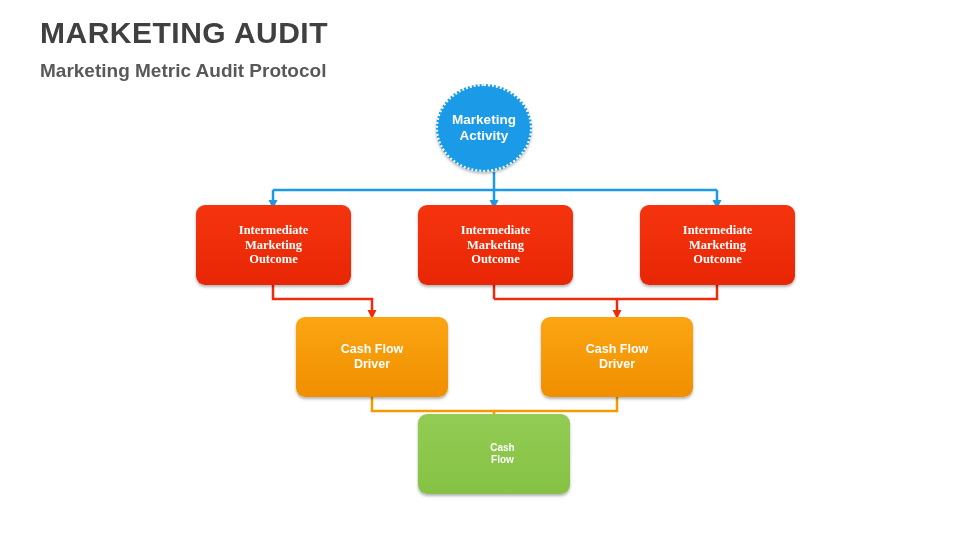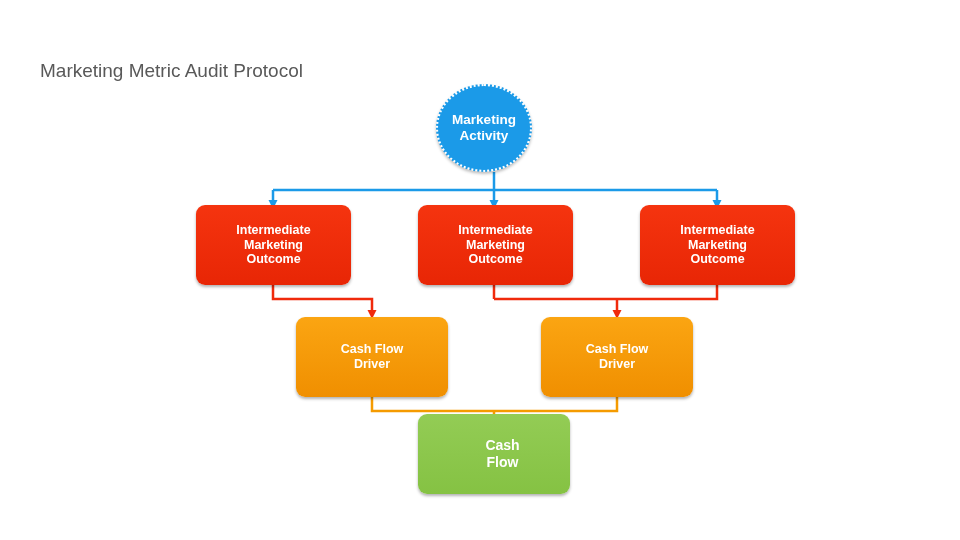--- a/index.html
+++ b/index.html
@@ -27,21 +27,21 @@
     font-weight: bold;
     color: #404040;
     letter-spacing: 0.5px;
   }
   .subtitle {
     position: absolute;
     left: 40px;
     top: 60px;
     font-size: 19px;
     color: #595959;
-    font-weight: normal;
+    font-weight: bold;
     text-align: right;
   }
 
   .diagram {
     position: absolute;
     left: 0;
     top: 0;
     width: 960px;
     height: 540px;
     margin-left: 16px;
@@ -78,42 +78,44 @@
 
   .rect-node {
     border-radius: 9px;
     box-shadow: 0 2px 3px rgba(0,0,0,0.3);
   }
 
   .red {
     background: #f02a0c;
     background: linear-gradient(180deg, #f5340f 0%, #e82605 100%);
     font-size: 12.5px;
+    font-family: Liberation Serif, serif;
   }
   .orange {
     background: #f59b00;
     background: linear-gradient(180deg, #fba512 0%, #f08f00 100%);
     font-size: 12.5px;
   }
   .green {
     background: #8cc councils;
     background: linear-gradient(180deg, #93cc55 0%, #85c243 100%);
-    font-size: 14px;
+    font-size: 10px;
     padding-left: 17px;
   }
   .nodetext {
     display: block;
     white-space: pre-line;
   }
 </style>
 </head>
 <body>
 
 <div class="slide">
 
+  <div class="title">MARKETING AUDIT</div>
   <div class="subtitle">Marketing Metric Audit Protocol</div>
 
   <div class="diagram">
 
     <svg class="connectors" viewBox="0 0 960 540">
 
       <g stroke="#1b9ae8" stroke-width="2.5" fill="none">
         <path d="M 478 172 L 478 190"></path>
         <path d="M 257 190 L 701 190"></path>
         <path d="M 257 190 L 257 203"></path>

